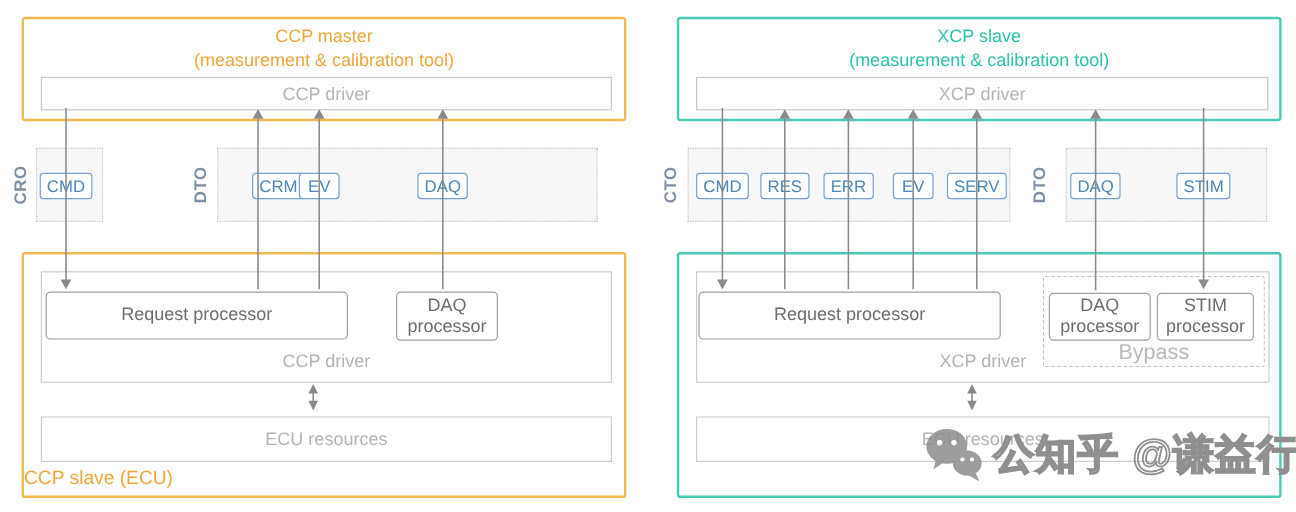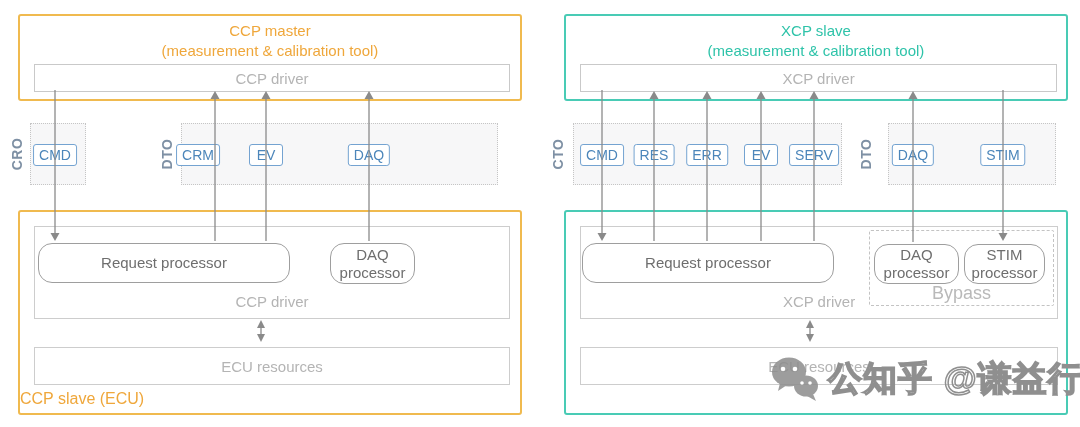--- a/index.html
+++ b/index.html
@@ -38,21 +38,21 @@
   
   .slave { position: absolute; top: 210px; width: 504px; height: 205px;
            border: 2px solid; border-radius: 3px; background: #fff; }
   .slave.ccp { left: 18px;  border-color: #F0BA4F; }
   .slave.xcp { left: 564px; border-color: #49CBB5; }
   .inner-frame { position: absolute; left: 14px; top: 14px; height: 93px;
                  border: 1px solid #CDCDCD; background: #fff; }
   .ccp .inner-frame { width: 476px; } .xcp .inner-frame { width: 478px; }
   .driver-caption { position: absolute; left: 0; right: 0; top: 66px; text-align: center;
                     color: #B4B4B4; font-size: 15px; }
-  .proc { position: absolute; border: 1px solid #9E9E9E; border-radius: 14px; background: #fff;
+  .proc { position: absolute; border: 1px solid #9E9E9E; border-radius: 4px; background: #fff;
           color: #6E6E6E; font-size: 15px; display: flex; align-items: center;
           justify-content: center; text-align: center; line-height: 18px; }
   .req-l  { left: 18px;  top: 31px; width: 252px; height: 40px; }
   .daqp-l { left: 310px; top: 31px; width: 85px;  height: 41px; }
   .req-r  { left: 16px;  top: 31px; width: 252px; height: 40px; }
   .daqp-r { left: 308px; top: 32px; width: 85px;  height: 40px; }
   .stim-r { left: 398px; top: 32px; width: 81px;  height: 40px; }
   .bypass { position: absolute; left: 303px; top: 18px; width: 185px; height: 76px;
             border: 1px dashed #C3C3C3; border-radius: 2px; }
   .bypass-label { position: absolute; left: 0; right: 0; bottom: 1px; text-align: center;
@@ -83,21 +83,21 @@
     </div>
     <div class="driver-strip">CCP driver</div>
   </div>
 
   <div class="band band-cro"></div>
   <div class="band band-dto-l"></div>
   <div class="rot" style="left:-5px">CRO</div>
   <div class="rot" style="left:145px">DTO</div>
 
   <div class="chip" style="left:55px">CMD</div>
-  <div class="chip" style="left:198px">CRM</div>
+  <div class="chip" style="left:232px">CRM</div>
   <div class="chip" style="left:266px">EV</div>
   <div class="chip" style="left:369px">DAQ</div>
 
   <div class="slave ccp">
     <div class="inner-frame">
       <div class="driver-caption">CCP driver</div>
     </div>
     <div class="proc req-l">Request processor</div>
     <div class="proc daqp-l">DAQ processor</div>
     <div class="ecu">ECU resources</div>

